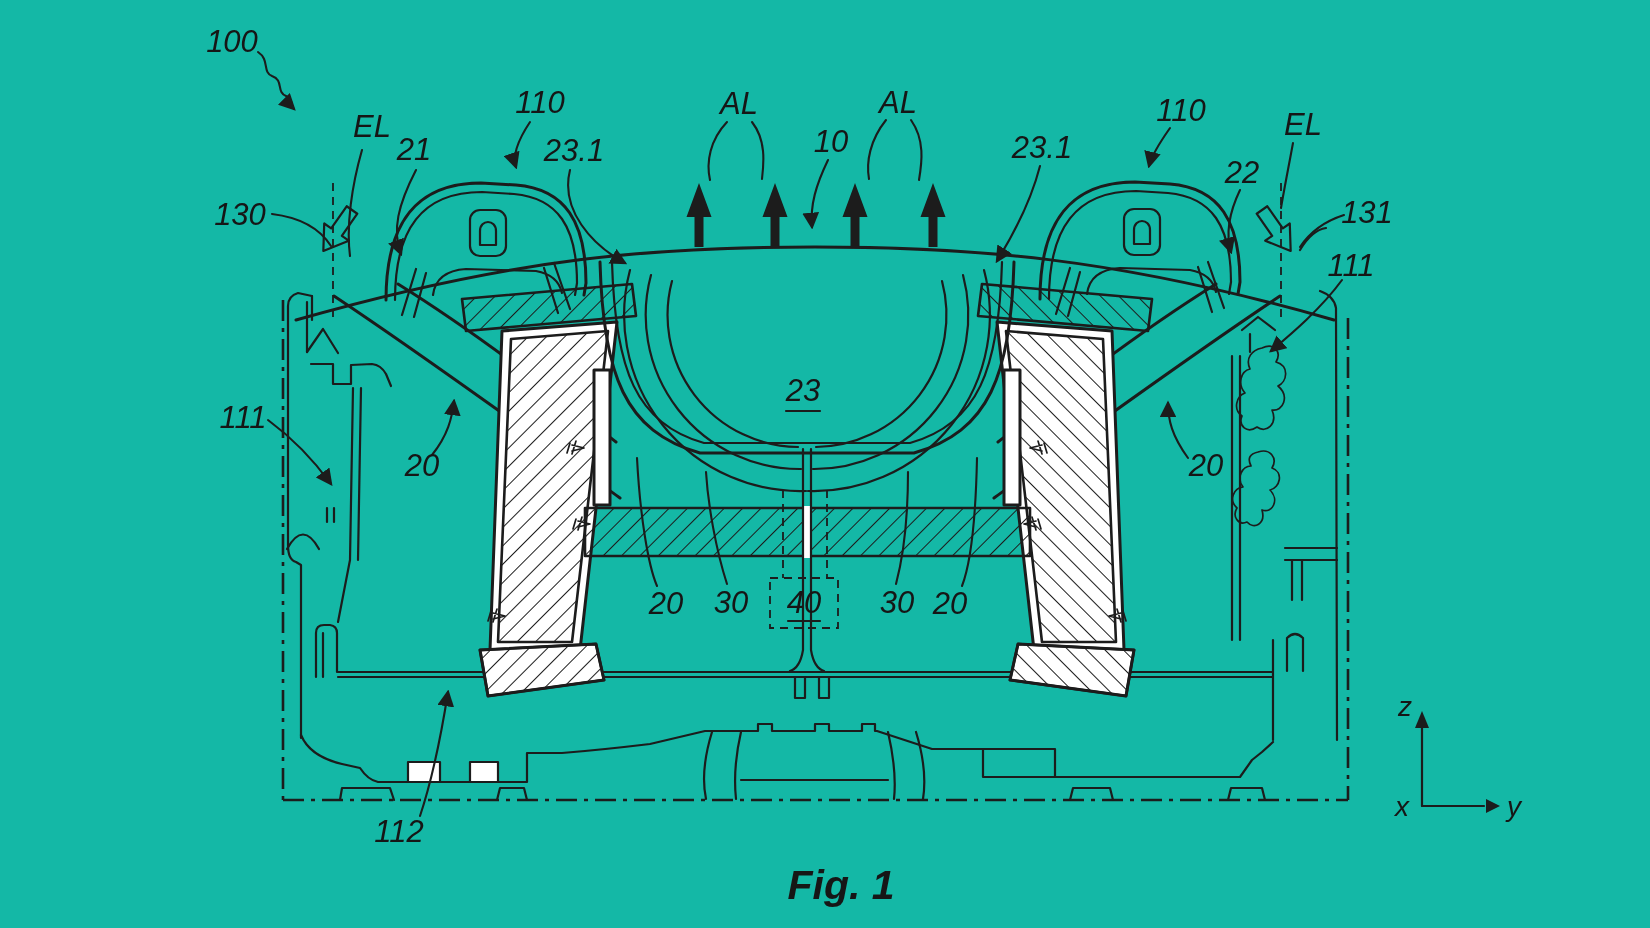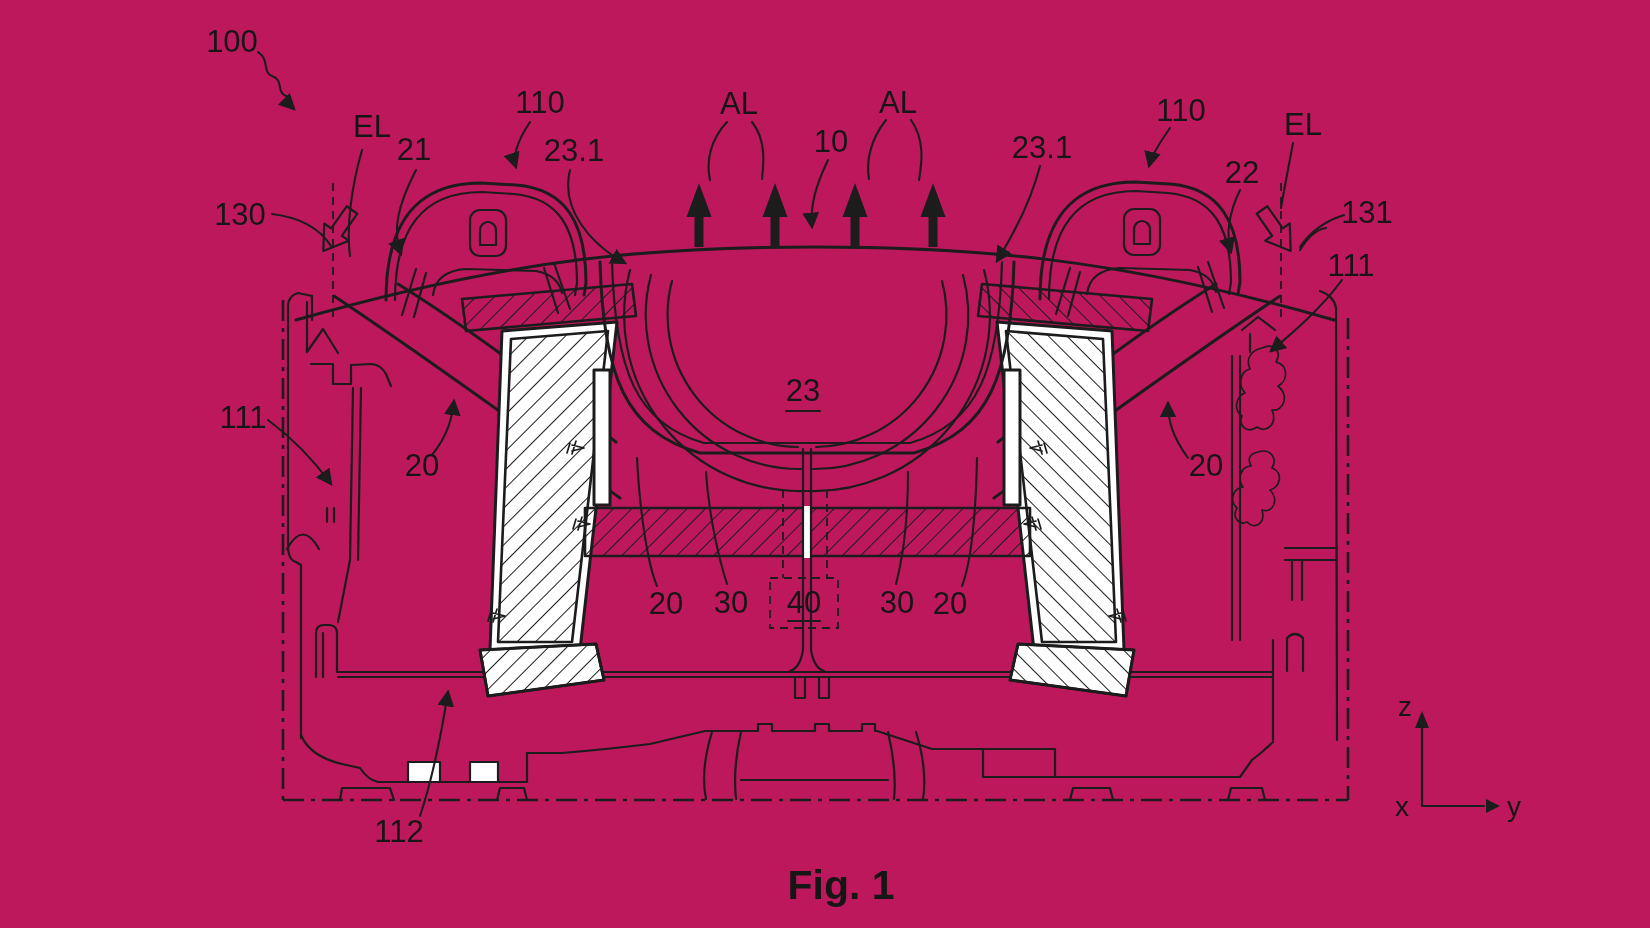--- a/index.html
+++ b/index.html
@@ -1,16 +1,16 @@
 <!DOCTYPE html>
 <html><head>
 <meta charset="utf-8">
 <style>
   html,body{margin:0;padding:0;background:#ffffff;}
-  .page{width:1650px;height:928px;position:relative;background:#be185d;overflow:hidden;}
+  .page{width:1650px;height:928px;position:relative;background:#14b8a6;overflow:hidden;font-style:italic;}
   svg{display:block;}
   text{fill:#161616;font-family:"Liberation Sans","DejaVu Sans",sans-serif;font-size:31px;}
   .cap{font-weight:bold;font-size:41px;}
   .axlbl{font-size:28px;}
   .ln{fill:none;stroke:#1c1c1c;stroke-width:3;stroke-linecap:round;stroke-linejoin:round;}
   .md{fill:none;stroke:#1c1c1c;stroke-width:2.2;stroke-linecap:round;stroke-linejoin:round;}
   .tn{fill:none;stroke:#1c1c1c;stroke-width:1.7;stroke-linecap:round;stroke-linejoin:round;}
   .lead{fill:none;stroke:#1c1c1c;stroke-width:2.1;stroke-linecap:round;}
   .dd{fill:none;stroke:#1c1c1c;stroke-width:2.6;stroke-dasharray:21 7 4 7;}
   .dsh{fill:none;stroke:#1c1c1c;stroke-width:1.8;stroke-dasharray:8 6;}

